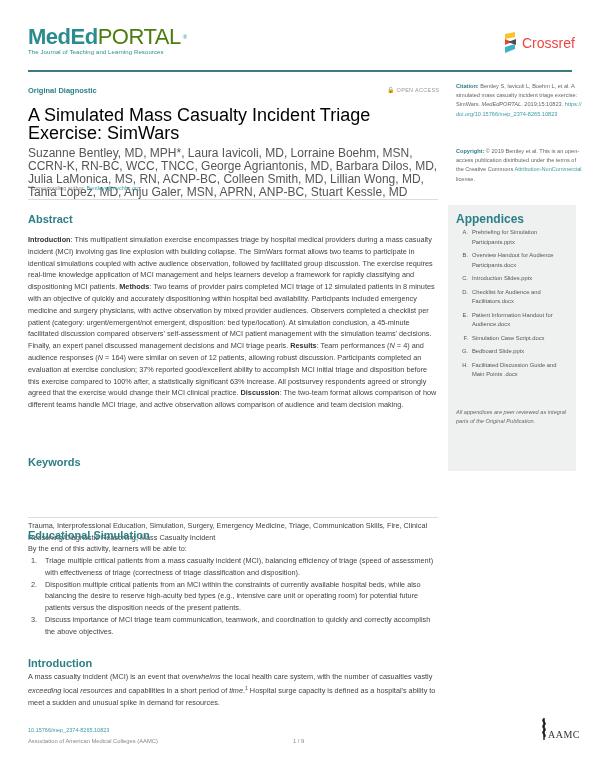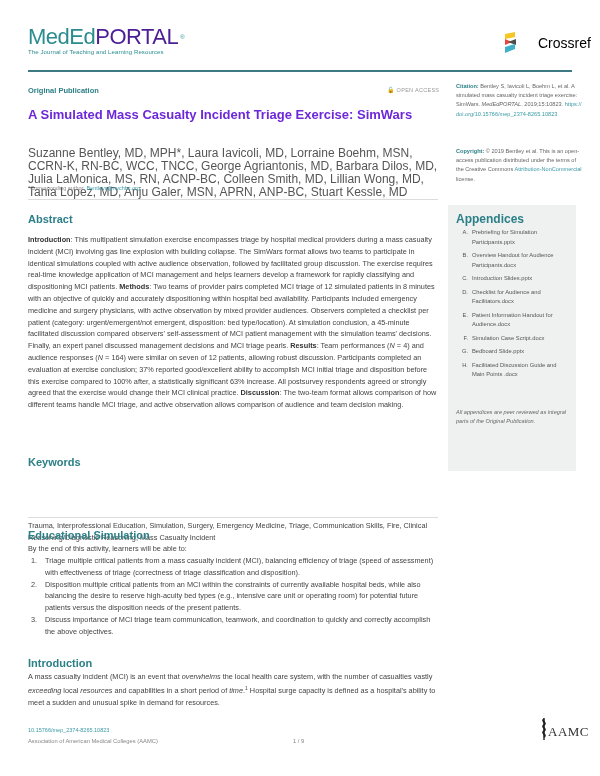--- a/index.html
+++ b/index.html
@@ -3,30 +3,30 @@
 <meta charset="utf-8">
 <style>
   html, body { margin: 0; padding: 0; }
   body {
     width: 600px; height: 776px; background: #ffffff; position: relative; overflow: hidden;
     font-family: "Liberation Sans", sans-serif; color: #333;
   }
   .abs { position: absolute; }
   .logo { left: 28px; top: 26px; }
   .logo-main { font-size: 22px; color: #2a8c8f; letter-spacing: -0.5px; line-height: 22px; }
-  .logo-main .bold { font-weight: normal; }
-  .logo-main .light { font-weight: normal; color: #4c1d95; }
+  .logo-main .bold { font-weight: bold; }
+  .logo-main .light { font-weight: normal; color: #4d7c0f; }
   .logo-reg { font-size: 6px; vertical-align: top; color: #2a8c8f; margin-left: 2px; }
   .logo-sub { font-size: 6px; color: #2a8c8f; margin-top: 1px; letter-spacing: 0.1px; }
   .crossref { left: 502px; top: 32px; display: flex; align-items: center; }
-  .crossref-text { font-size: 14px; color: #000000; margin-left: 20px; }
+  .crossref-text { font-size: 14px; color: #ef4444; margin-left: 4px; }
   .header-rule { left: 28px; top: 70px; width: 544px; height: 2px; background: #3e7a86; }
   .pub-type { left: 28px; top: 86px; font-size: 7.5px; font-weight: bold; color: #2b7f86; }
   .open-access { left: 387px; top: 86px; font-size: 5.5px; color: #999; letter-spacing: 0.3px; }
-  .title { left: 28px; top: 106px; width: 410px; font-size: 13px; font-weight: bold; color: #6d28d9; line-height: 18px; }
+  .title { left: 28px; top: 106px; width: 410px; font-size: 18px; font-weight: normal; color: #000000; line-height: 18px; }
   .authors { left: 28px; top: 147px; width: 415px; font-size: 12px; line-height: 13px; color: #555; }
   .corresp { left: 28px; top: 185px; font-size: 5.5px; color: #888; }
   .corresp a { color: #3a9aa6; text-decoration: none; }
   .rule { left: 28px; width: 410px; height: 1px; background: #dcdcdc; }
   .sec-head { left: 28px; font-size: 11px; font-weight: bold; color: #2b7f86; }
   .para { left: 28px; width: 412px; font-size: 7.3px; line-height: 11.8px; color: #444; }
   .para b { color: #333; }
   .obj-list { left: 28px; width: 412px; font-size: 7.3px; line-height: 11.8px; color: #444; margin: 0; padding: 0; list-style: none; }
   .obj-list li { display: flex; }
   .obj-list .num { width: 14px; flex: none; padding-left: 3px; }
@@ -36,21 +36,21 @@
   .appendix-box { left: 448px; top: 205px; width: 128px; height: 266px; background: #eff1f1; }
   .appendix-title { left: 456px; top: 212px; font-size: 12px; font-weight: bold; color: #2b7f86; }
   .appendix-list { left: 456px; top: 228px; width: 112px; margin: 0; padding: 0; list-style: none; font-size: 5.8px; line-height: 9.5px; color: #555; }
   .appendix-list li { display: flex; margin-bottom: 4px; }
   .appendix-list .ltr { width: 12px; flex: none; text-align: right; padding-right: 4px; }
   .appendix-note { left: 456px; top: 408px; width: 112px; font-size: 5.6px; line-height: 9px; color: #666; font-style: italic; }
   .footer-doi { left: 28px; top: 727px; font-size: 5.5px; color: #3a9aa6; }
   .footer-org { left: 28px; top: 738px; font-size: 5.8px; color: #888; }
   .footer-page { left: 293px; top: 738px; font-size: 5.8px; color: #888; }
   .aamc { left: 540px; top: 718px; display: flex; align-items: flex-end; }
-  .aamc-text { font-family: "Liberation Serif", serif; font-size: 13px; color: #333; letter-spacing: 0.5px; }
+  .aamc-text { font-family: "Liberation Serif", serif; font-size: 10px; color: #333; letter-spacing: 0.5px; }
 </style>
 </head>
 <body>
 
 <div class="abs logo">
   <div class="logo-main">
     <span class="bold">MedEd</span><span class="light">PORTAL</span><span class="logo-reg">®</span>
   </div>
   <div class="logo-sub">The Journal of Teaching and Learning Resources</div>
 </div>
@@ -60,21 +60,21 @@
     <polygon points="3,2 13,0 13,5 3,7" fill="#f6c624"></polygon>
     <polygon points="3,7 10,10 3,13" fill="#e8443a"></polygon>
     <polygon points="6,10 14,7 14,13" fill="#4d4d4d"></polygon>
     <polygon points="3,15 13,12 13,17 3,21" fill="#3eb1c8"></polygon>
   </svg>
   <span class="crossref-text">Crossref</span>
 </div>
 
 <div class="abs header-rule"></div>
 
-<div class="abs pub-type">Original Publication</div>
+<div class="abs pub-type">Original Diagnostic</div>
 <div class="abs open-access">
   <span style="font-size:6px;">🔓</span>
   <span>OPEN ACCESS</span>
 </div>
 
 <div class="abs title">A Simulated Mass Casualty Incident Triage Exercise: SimWars</div>
 <div class="abs authors">Suzanne Bentley, MD, MPH*, Laura Iavicoli, MD, Lorraine Boehm, MSN, CCRN-K, RN-BC, WCC, TNCC, George Agriantonis, MD, Barbara Dilos, MD, Julia LaMonica, MS, RN, ACNP-BC, Colleen Smith, MD, Lillian Wong, MD, Tania Lopez, MD, Anju Galer, MSN, APRN, ANP-BC, Stuart Kessle, MD</div>
 <div class="abs corresp">
   <span>*Corresponding author: </span><a href="#">Bentleys@nychhc.org</a>
 </div>

